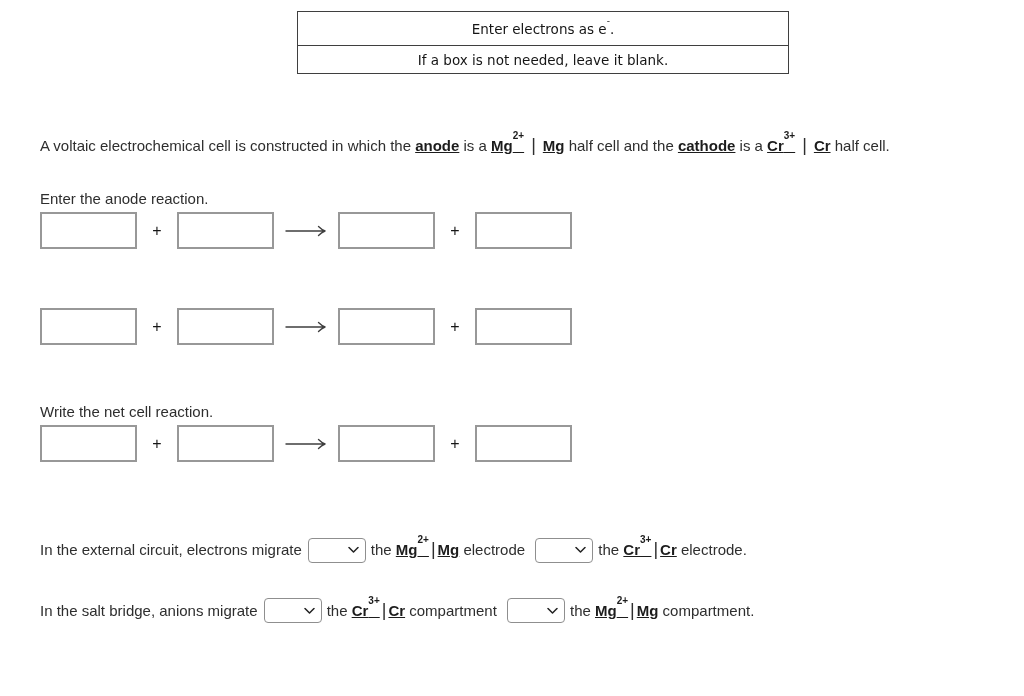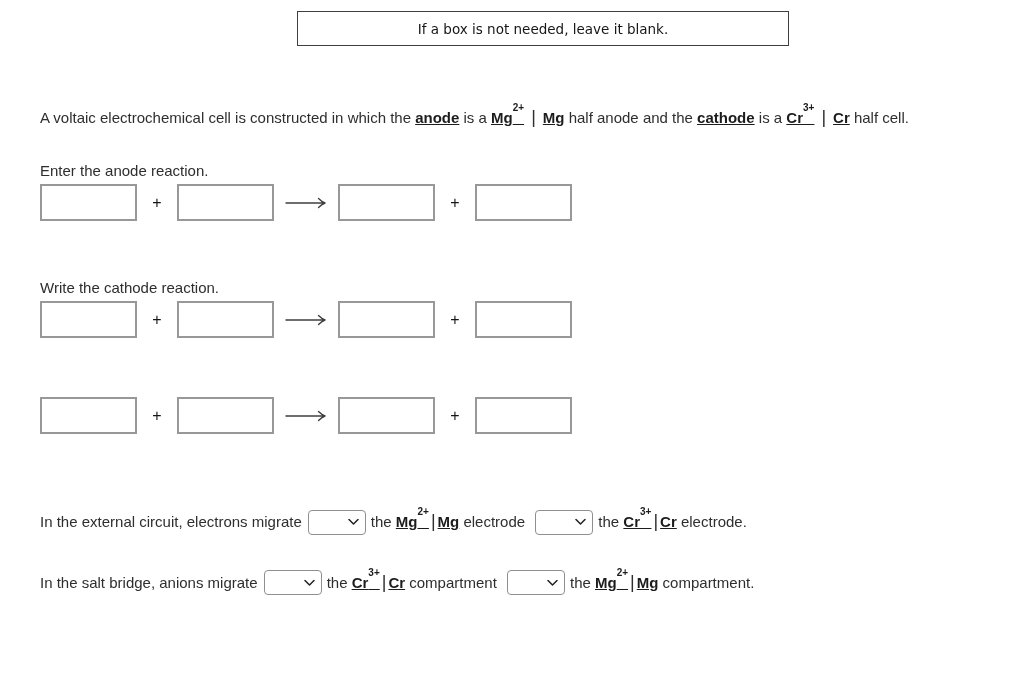--- a/index.html
+++ b/index.html
@@ -131,66 +131,69 @@
     top: 50%;
     transform: translateY(-50%);
   }
 </style>
 </head>
 <body>
 
 <table class="instructions-table">
   <tbody>
     <tr>
+      <td><span>Enter electrons as e</span><sup class="minus">-</sup><span>.</span></td>
+    </tr>
+    <tr>
       <td><span>If a box is not needed, leave it blank.</span></td>
     </tr>
   </tbody>
 </table>
 
 <div class="content">
 
   <div class="problem">
-    <span>A voltaic electrochemical cell is constructed in which the </span><b>anode</b><span> is a </span><b><span>Mg</span><sup class="chem">2+</sup></b><span class="vbar vbar-spaced">|</span><b>Mg</b><span> half anode and the </span><b>cathode</b><span> is a </span><b><span>Cr</span><sup class="chem">3+</sup></b><span class="vbar vbar-spaced">|</span><b>Cr</b><span> half cell.</span><br>
+    <span>A voltaic electrochemical cell is constructed in which the </span><b>anode</b><span> is a </span><b><span>Mg</span><sup class="chem">2+</sup></b><span class="vbar vbar-spaced">|</span><b>Mg</b><span> half cell and the </span><b>cathode</b><span> is a </span><b><span>Cr</span><sup class="chem">3+</sup></b><span class="vbar vbar-spaced">|</span><b>Cr</b><span> half cell.</span><br>
   </div>
 
   <div class="section">
     <div class="section-label">Enter the anode reaction.</div>
     <div class="reaction-row">
       <input type="text" class="chem-input" style="">
       <span class="op">+</span>
       <input type="text" class="chem-input" style="">
       <span class="arrow-cell">
         <svg width="42" height="12" viewBox="0 0 42 12">
             <path d="M1 6 H39 M33.5 1.5 Q36.5 4.5 40 6 Q36.5 7.5 33.5 10.5" stroke="#3f3f3f" stroke-width="1.4" fill="none" stroke-linecap="round" stroke-linejoin="round"></path>
           </svg>
       </span>
       <input type="text" class="chem-input" style="">
       <span class="op">+</span>
       <input type="text" class="chem-input" style="">
     </div>
   </div>
 
   <div class="section">
-    <div class="section-label">Write the cathode reaction.</div>
     <div class="reaction-row">
       <input type="text" class="chem-input" style="">
       <span class="op">+</span>
       <input type="text" class="chem-input" style="">
       <span class="arrow-cell">
         <svg width="42" height="12" viewBox="0 0 42 12">
             <path d="M1 6 H39 M33.5 1.5 Q36.5 4.5 40 6 Q36.5 7.5 33.5 10.5" stroke="#3f3f3f" stroke-width="1.4" fill="none" stroke-linecap="round" stroke-linejoin="round"></path>
           </svg>
       </span>
       <input type="text" class="chem-input" style="">
       <span class="op">+</span>
       <input type="text" class="chem-input" style="">
     </div>
   </div>
 
   <div class="section">
+    <div class="section-label">Write the net cell reaction.</div>
     <div class="reaction-row">
       <input type="text" class="chem-input" style="">
       <span class="op">+</span>
       <input type="text" class="chem-input" style="">
       <span class="arrow-cell">
         <svg width="42" height="12" viewBox="0 0 42 12">
             <path d="M1 6 H39 M33.5 1.5 Q36.5 4.5 40 6 Q36.5 7.5 33.5 10.5" stroke="#3f3f3f" stroke-width="1.4" fill="none" stroke-linecap="round" stroke-linejoin="round"></path>
           </svg>
       </span>
       <input type="text" class="chem-input" style="">

